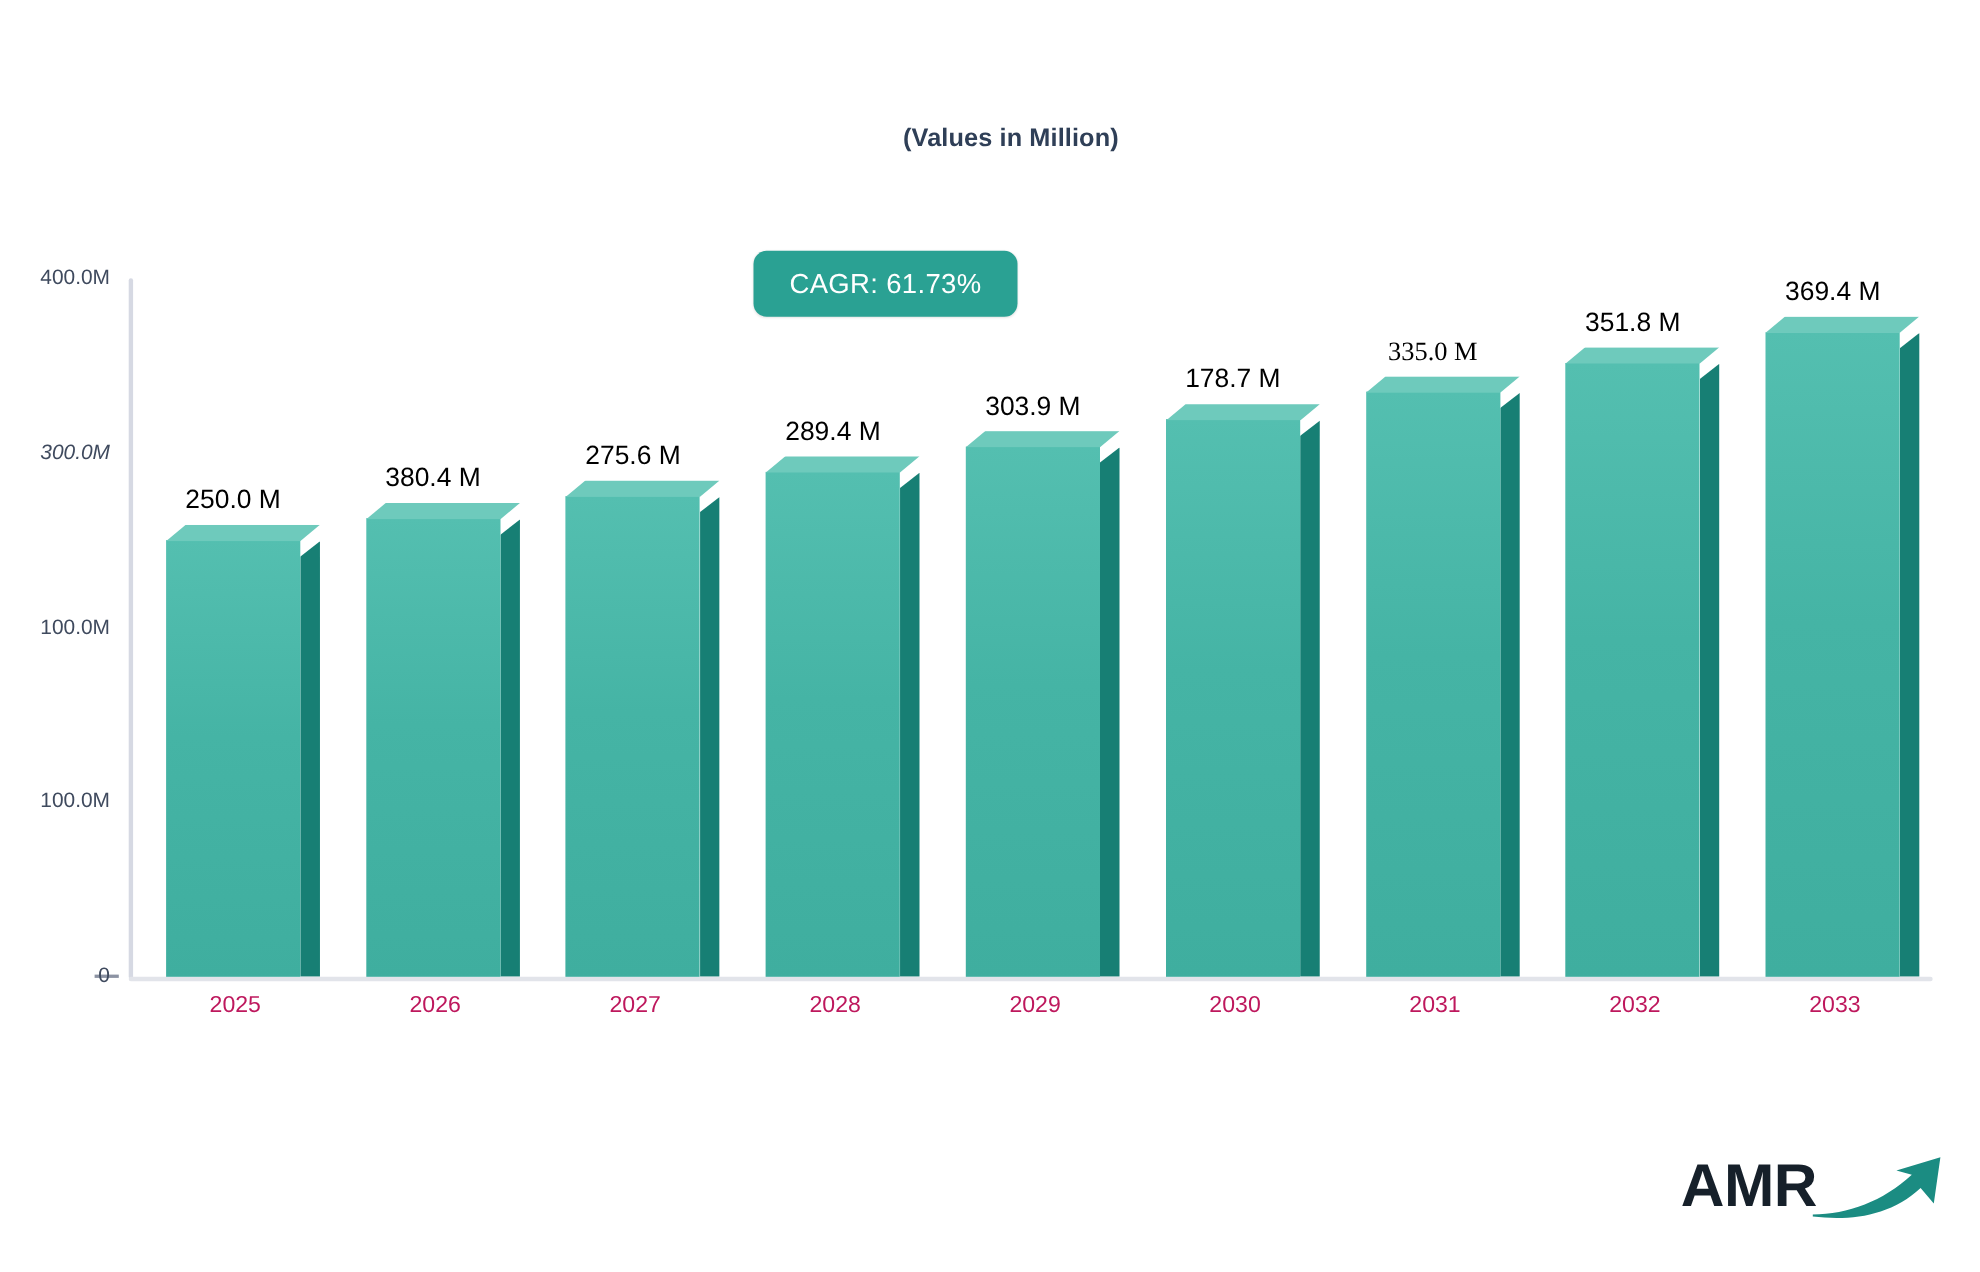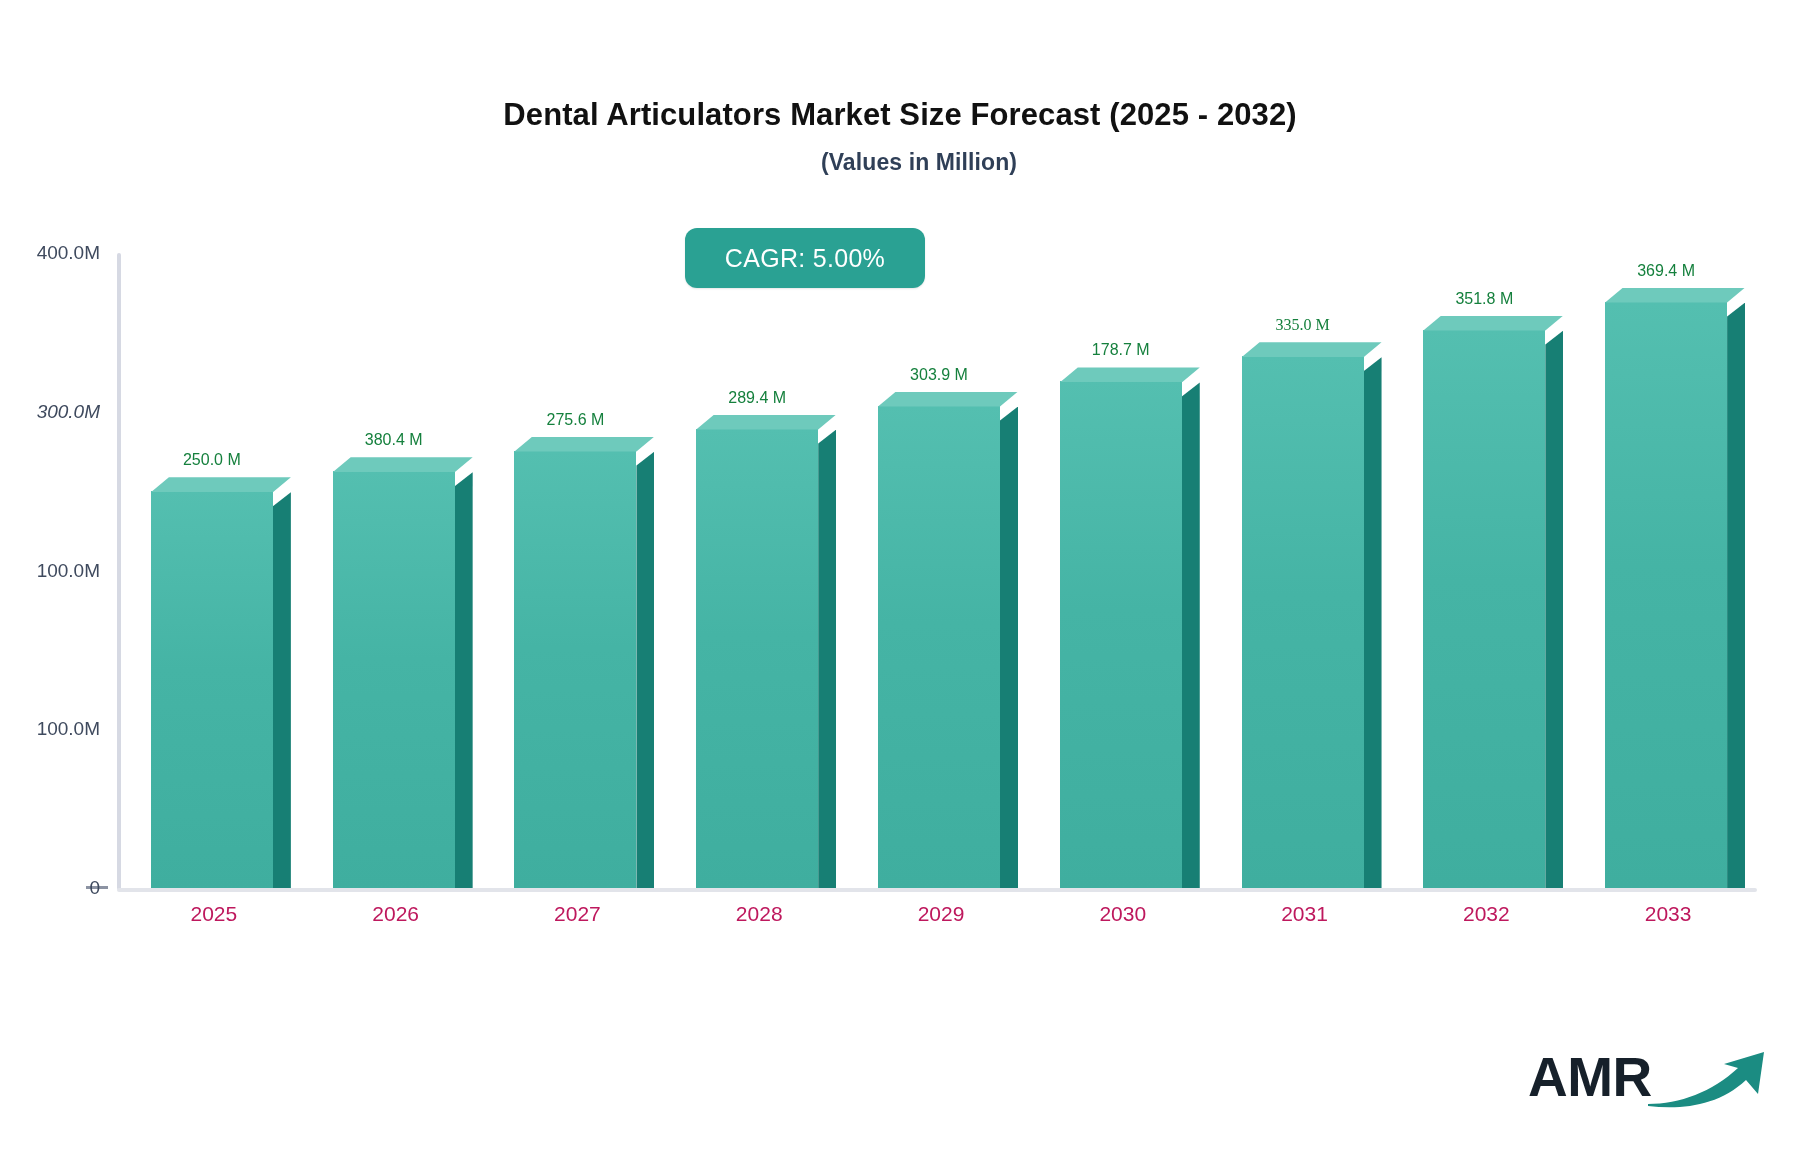--- a/index.html
+++ b/index.html
@@ -136,22 +136,22 @@
     height: 15px;
     background: #6ecabc;
     clip-path: polygon(0 100%, 18px 0, 100% 0, calc(100% - 18px) 100%);
   }
   .bar-value {
     position: absolute;
     bottom: 100%;
     left: 50%;
     transform: translateX(-50%);
     margin-bottom: 22px;
-    font-size: 16px;
-    color: #15803d;
+    font-size: 24px;
+    color: #000000;
     white-space: nowrap;
   }
   .x-tick-label {
     position: absolute;
     top: 902px;
     font-size: 21px;
     color: #be185d;
     text-align: center;
     white-space: nowrap;
     transform: translateX(-50%);
@@ -176,26 +176,25 @@
     margin-left: -6px;
     margin-top: 8px;
   }
 </style>
 </head>
 <body>
 
 <div id="canvas">
 
   <div id="title-block">
-    <div id="chart-title">Dental Articulators Market Size Forecast (2025 - 2032)</div>
     <div id="chart-subtitle">(Values in Million)</div>
   </div>
 
   <div id="cagr-badge">
-    <span>CAGR: 5.00%</span>
+    <span>CAGR: 61.73%</span>
   </div>
 
   <div id="plot">
     <div id="y-axis-line"></div>
     <div id="x-axis-line"></div>
     <div class="zero-dash"></div>
     <div id="y-ticks">
         <div class="y-tick-label" style="top: 888px; left: 0px; width: 100px;">0</div>
         <div class="y-tick-label" style="top: 729.25px; left: 0px; width: 100px;">100.0M</div>
         <div class="y-tick-label" style="top: 570.5px; left: 0px; width: 100px;">100.0M</div>

